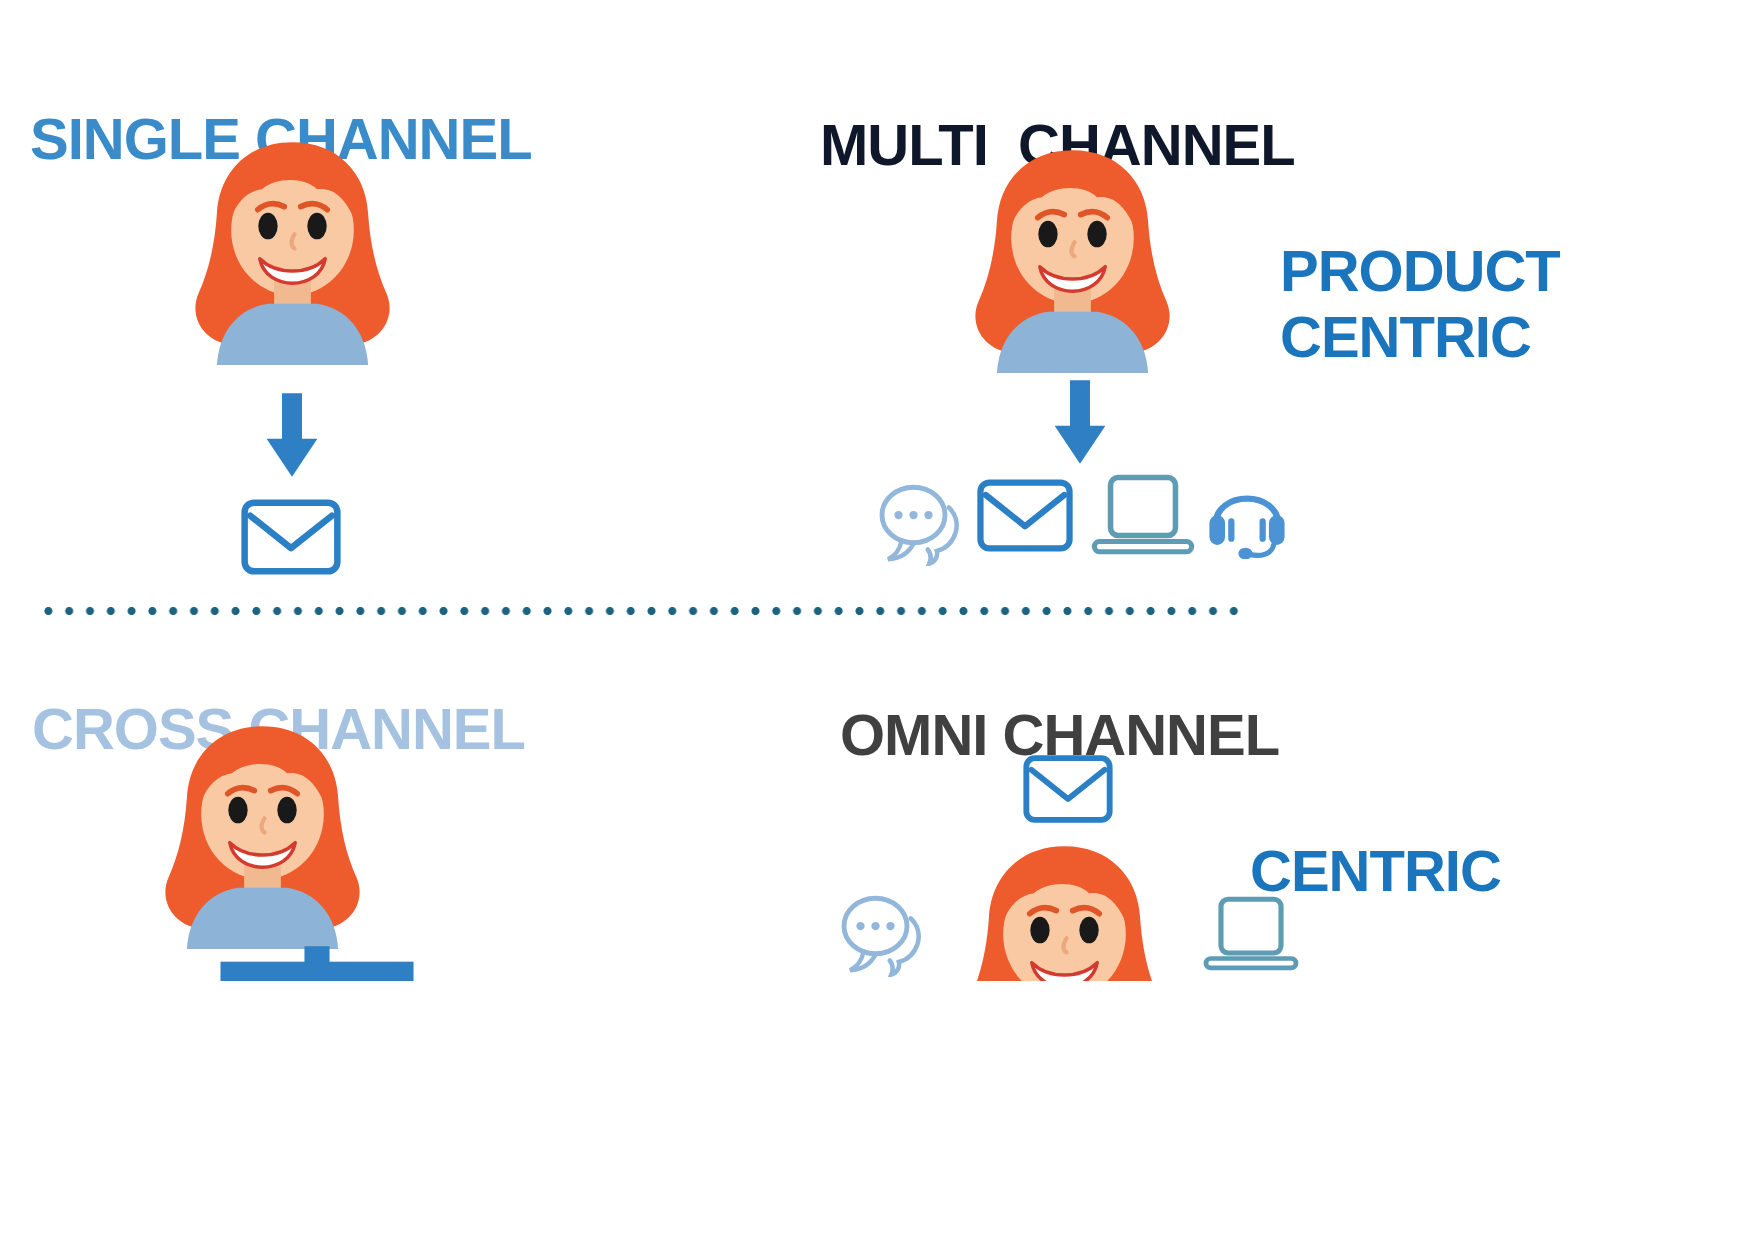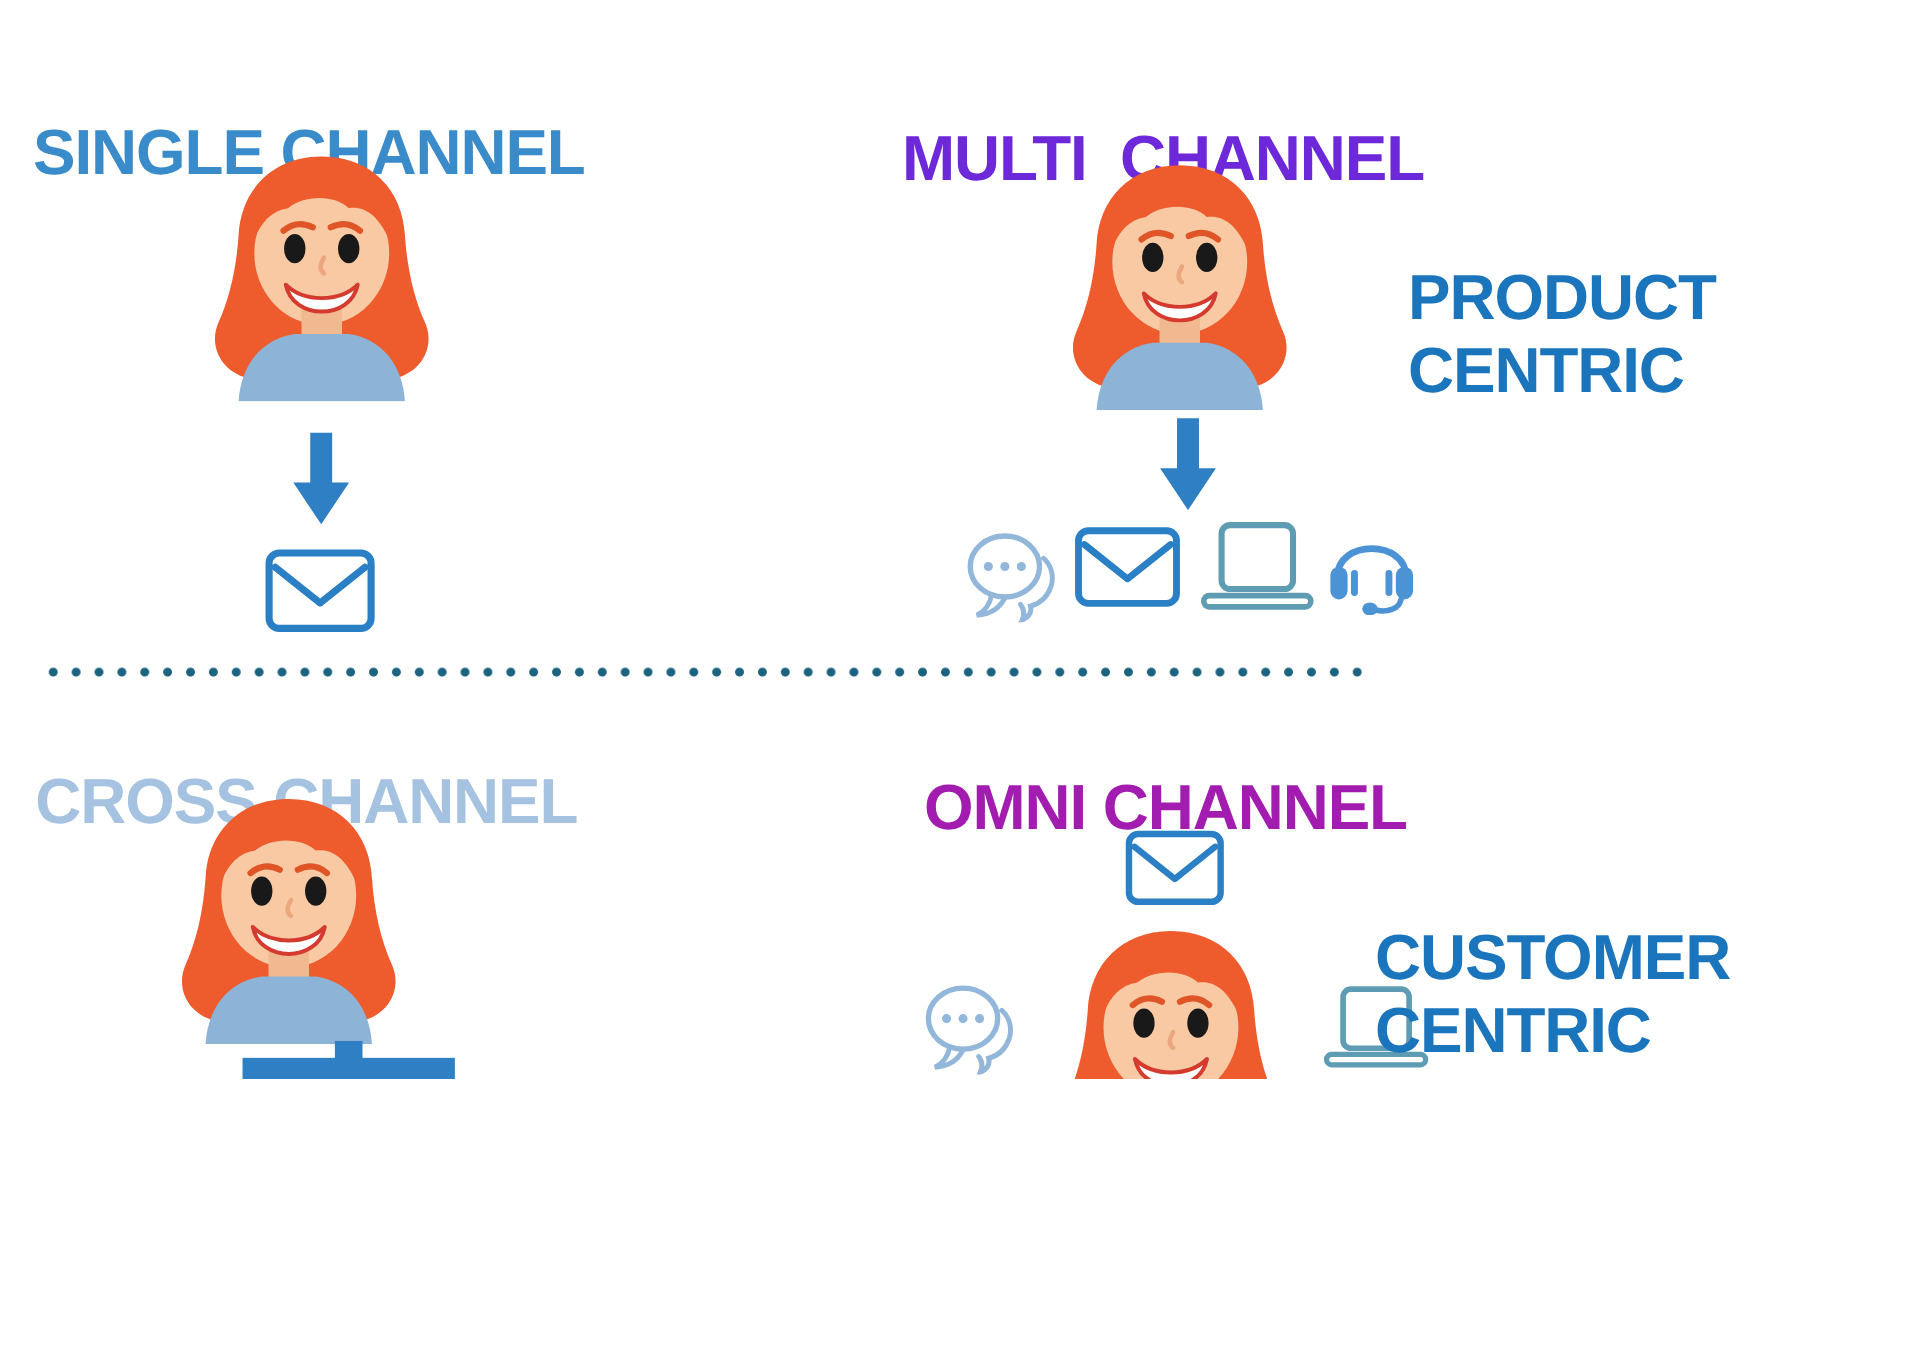--- a/index.html
+++ b/index.html
@@ -5,23 +5,23 @@
   html,body{margin:0;padding:0;background:#ffffff;}
   .stage{
     position:relative;width:1754px;height:981px;background:#ffffff;overflow:hidden;
     font-family:"Liberation Sans","DejaVu Sans",sans-serif;
   }
   .abs{position:absolute;}
   .title{
     font-weight:800;font-size:58px;letter-spacing:-1px;white-space:pre;line-height:1;
   }
   .t-single{color:#3a8bc9;}
-  .t-multi{color:#6d28d9;}
+  .t-multi{color:#0f172a;}
   .t-cross{color:#a5c3e1;}
-  .t-omni{color:#a21caf;}
+  .t-omni{color:#404040;}
   .centric{
     font-weight:800;font-size:58px;letter-spacing:-1px;line-height:66px;
     color:#1b75bc;text-align:left;width:450px;
   }
   .divider{
     left:38px;top:604px;width:1204px;height:14px;
     background-image:radial-gradient(circle,#1c6380 3.6px,rgba(28,99,128,0) 4.4px);
     background-size:20.8px 14px;background-position:0 50%;background-repeat:repeat-x;
   }
   .ic-chat{color:#92b7da;}
@@ -180,17 +180,16 @@
       </svg>
     <svg class="abs ic-laptop" style="left:1202px;top:896px;" width="98" height="76">
         <use href="#sym-laptop"></use>
       </svg>
     <svg class="abs ic-headset" style="left:1012px;top:1082px;" width="100" height="88">
         <use href="#sym-headset"></use>
       </svg>
   </section>
 
   <div class="abs centric" style="left:1250px;top:838px;">
-    <div>CUSTOMER</div>
     <div>CENTRIC</div>
   </div>
 
 </div>
 
 </body></html>

